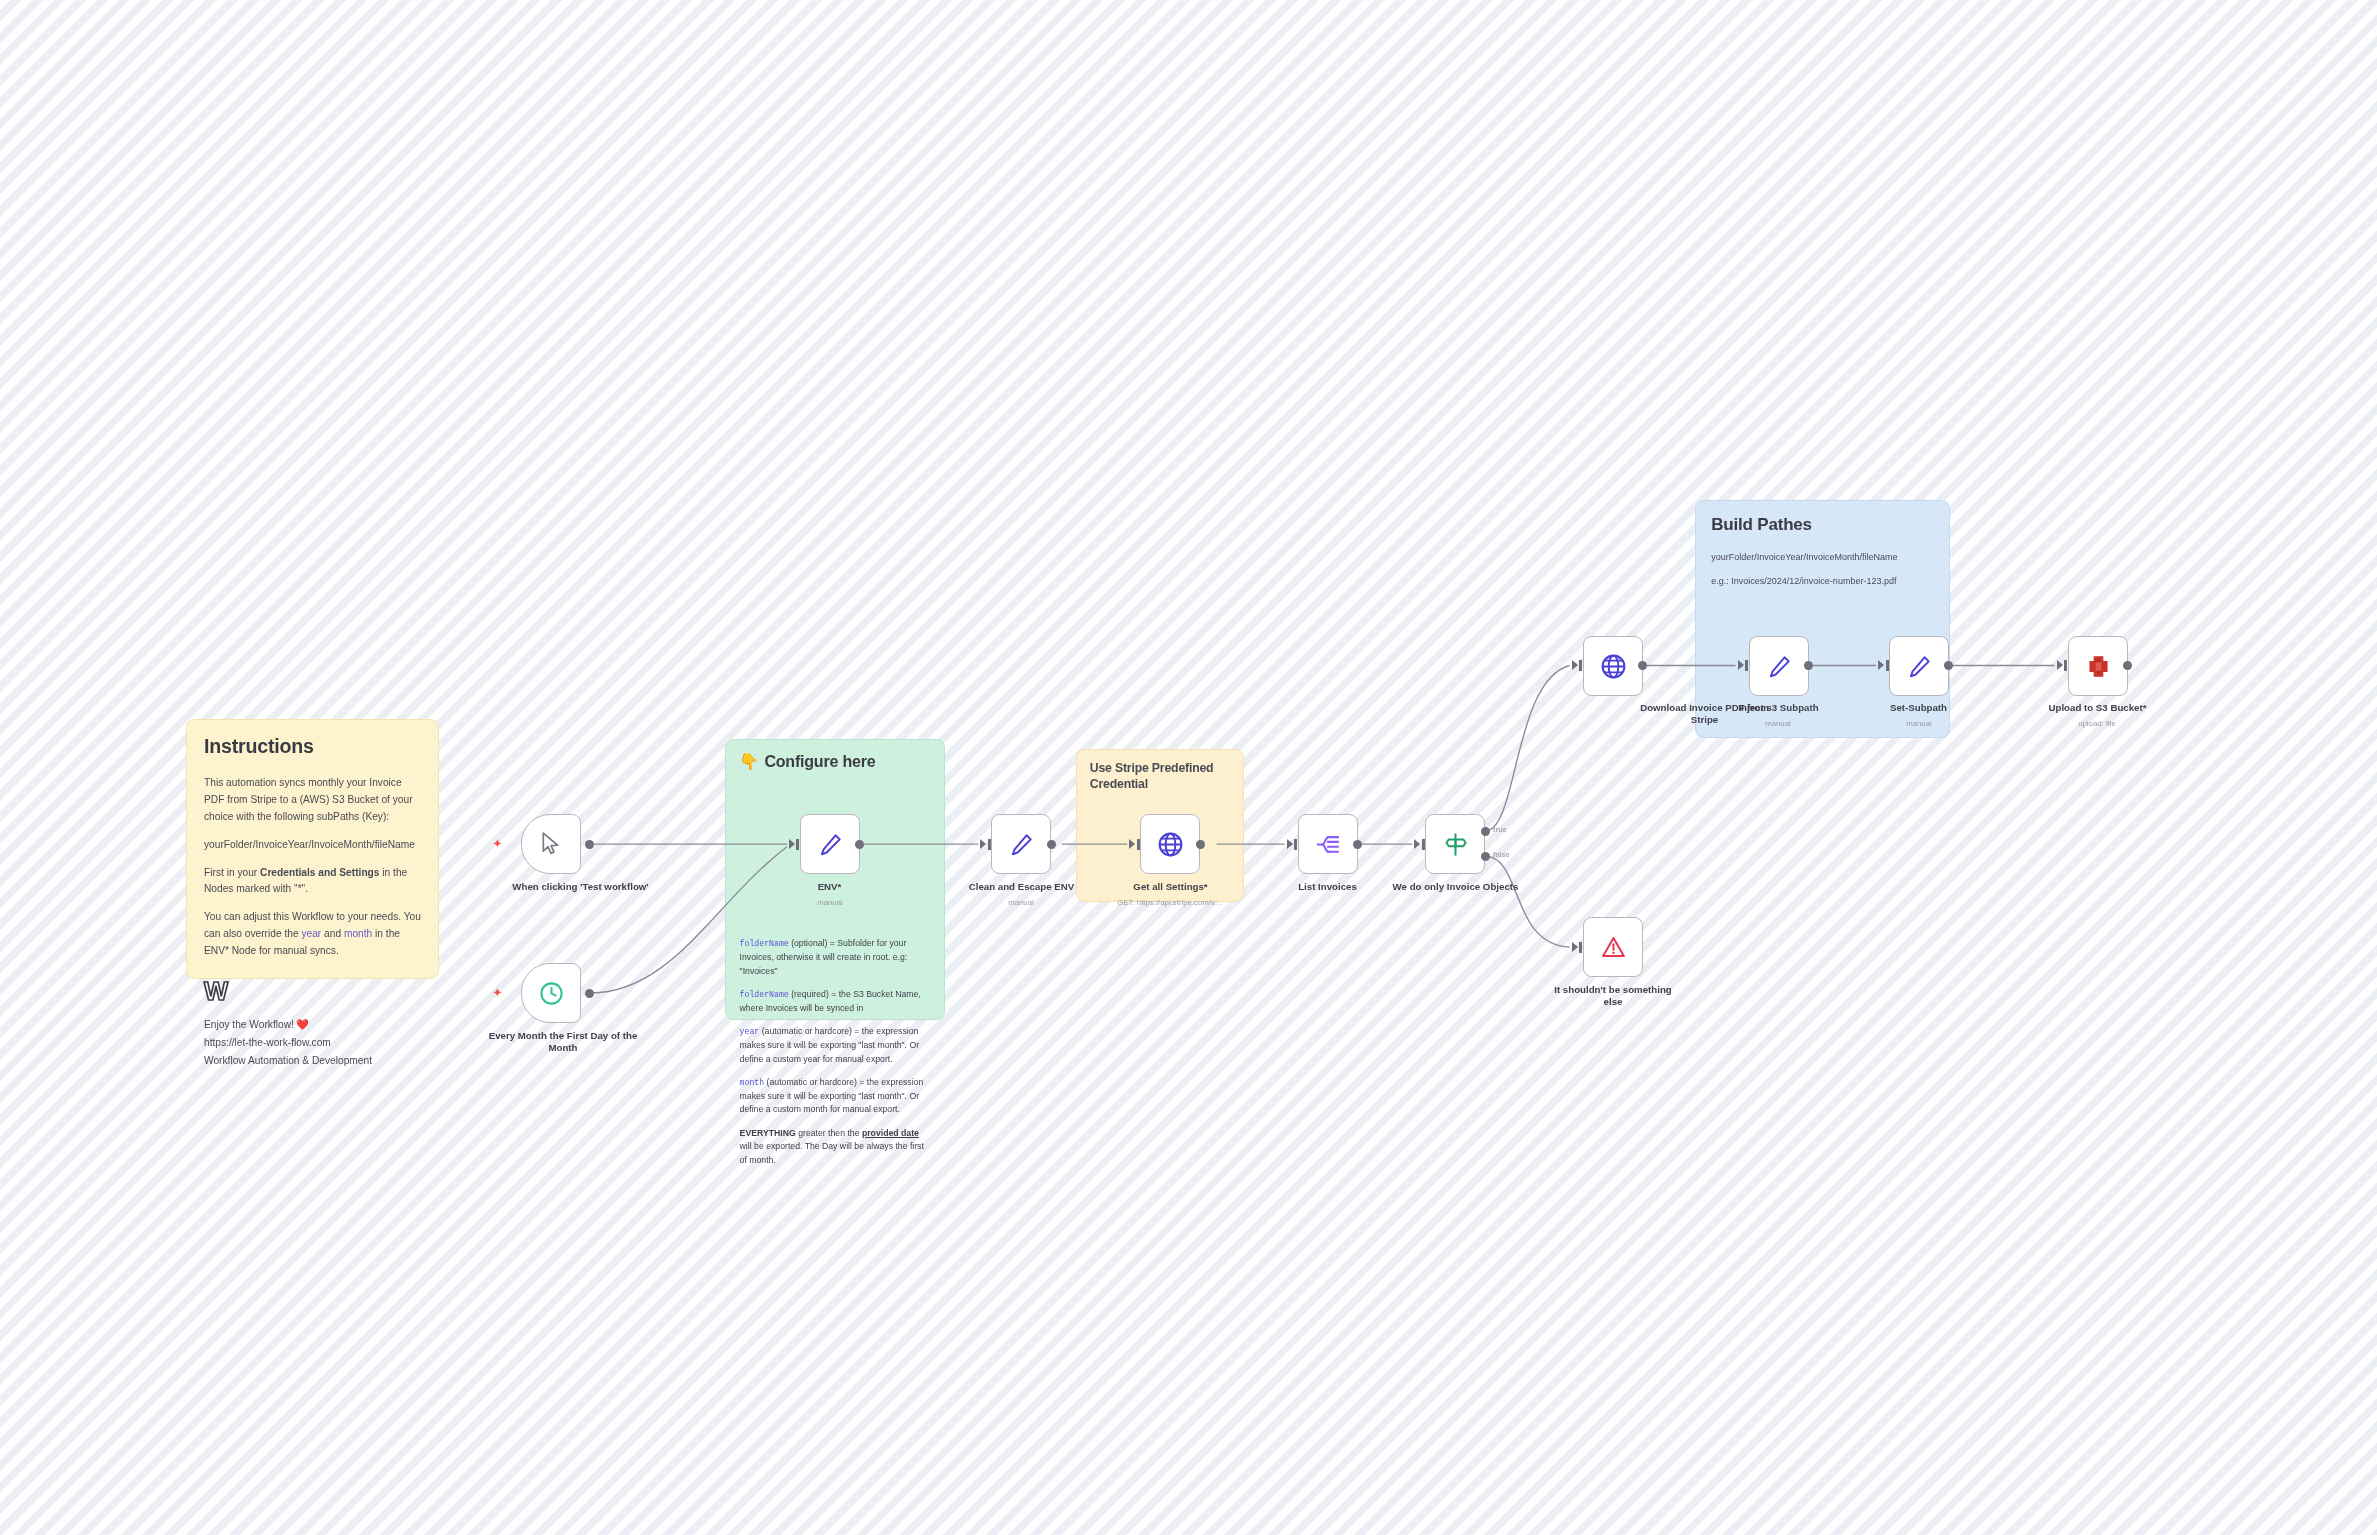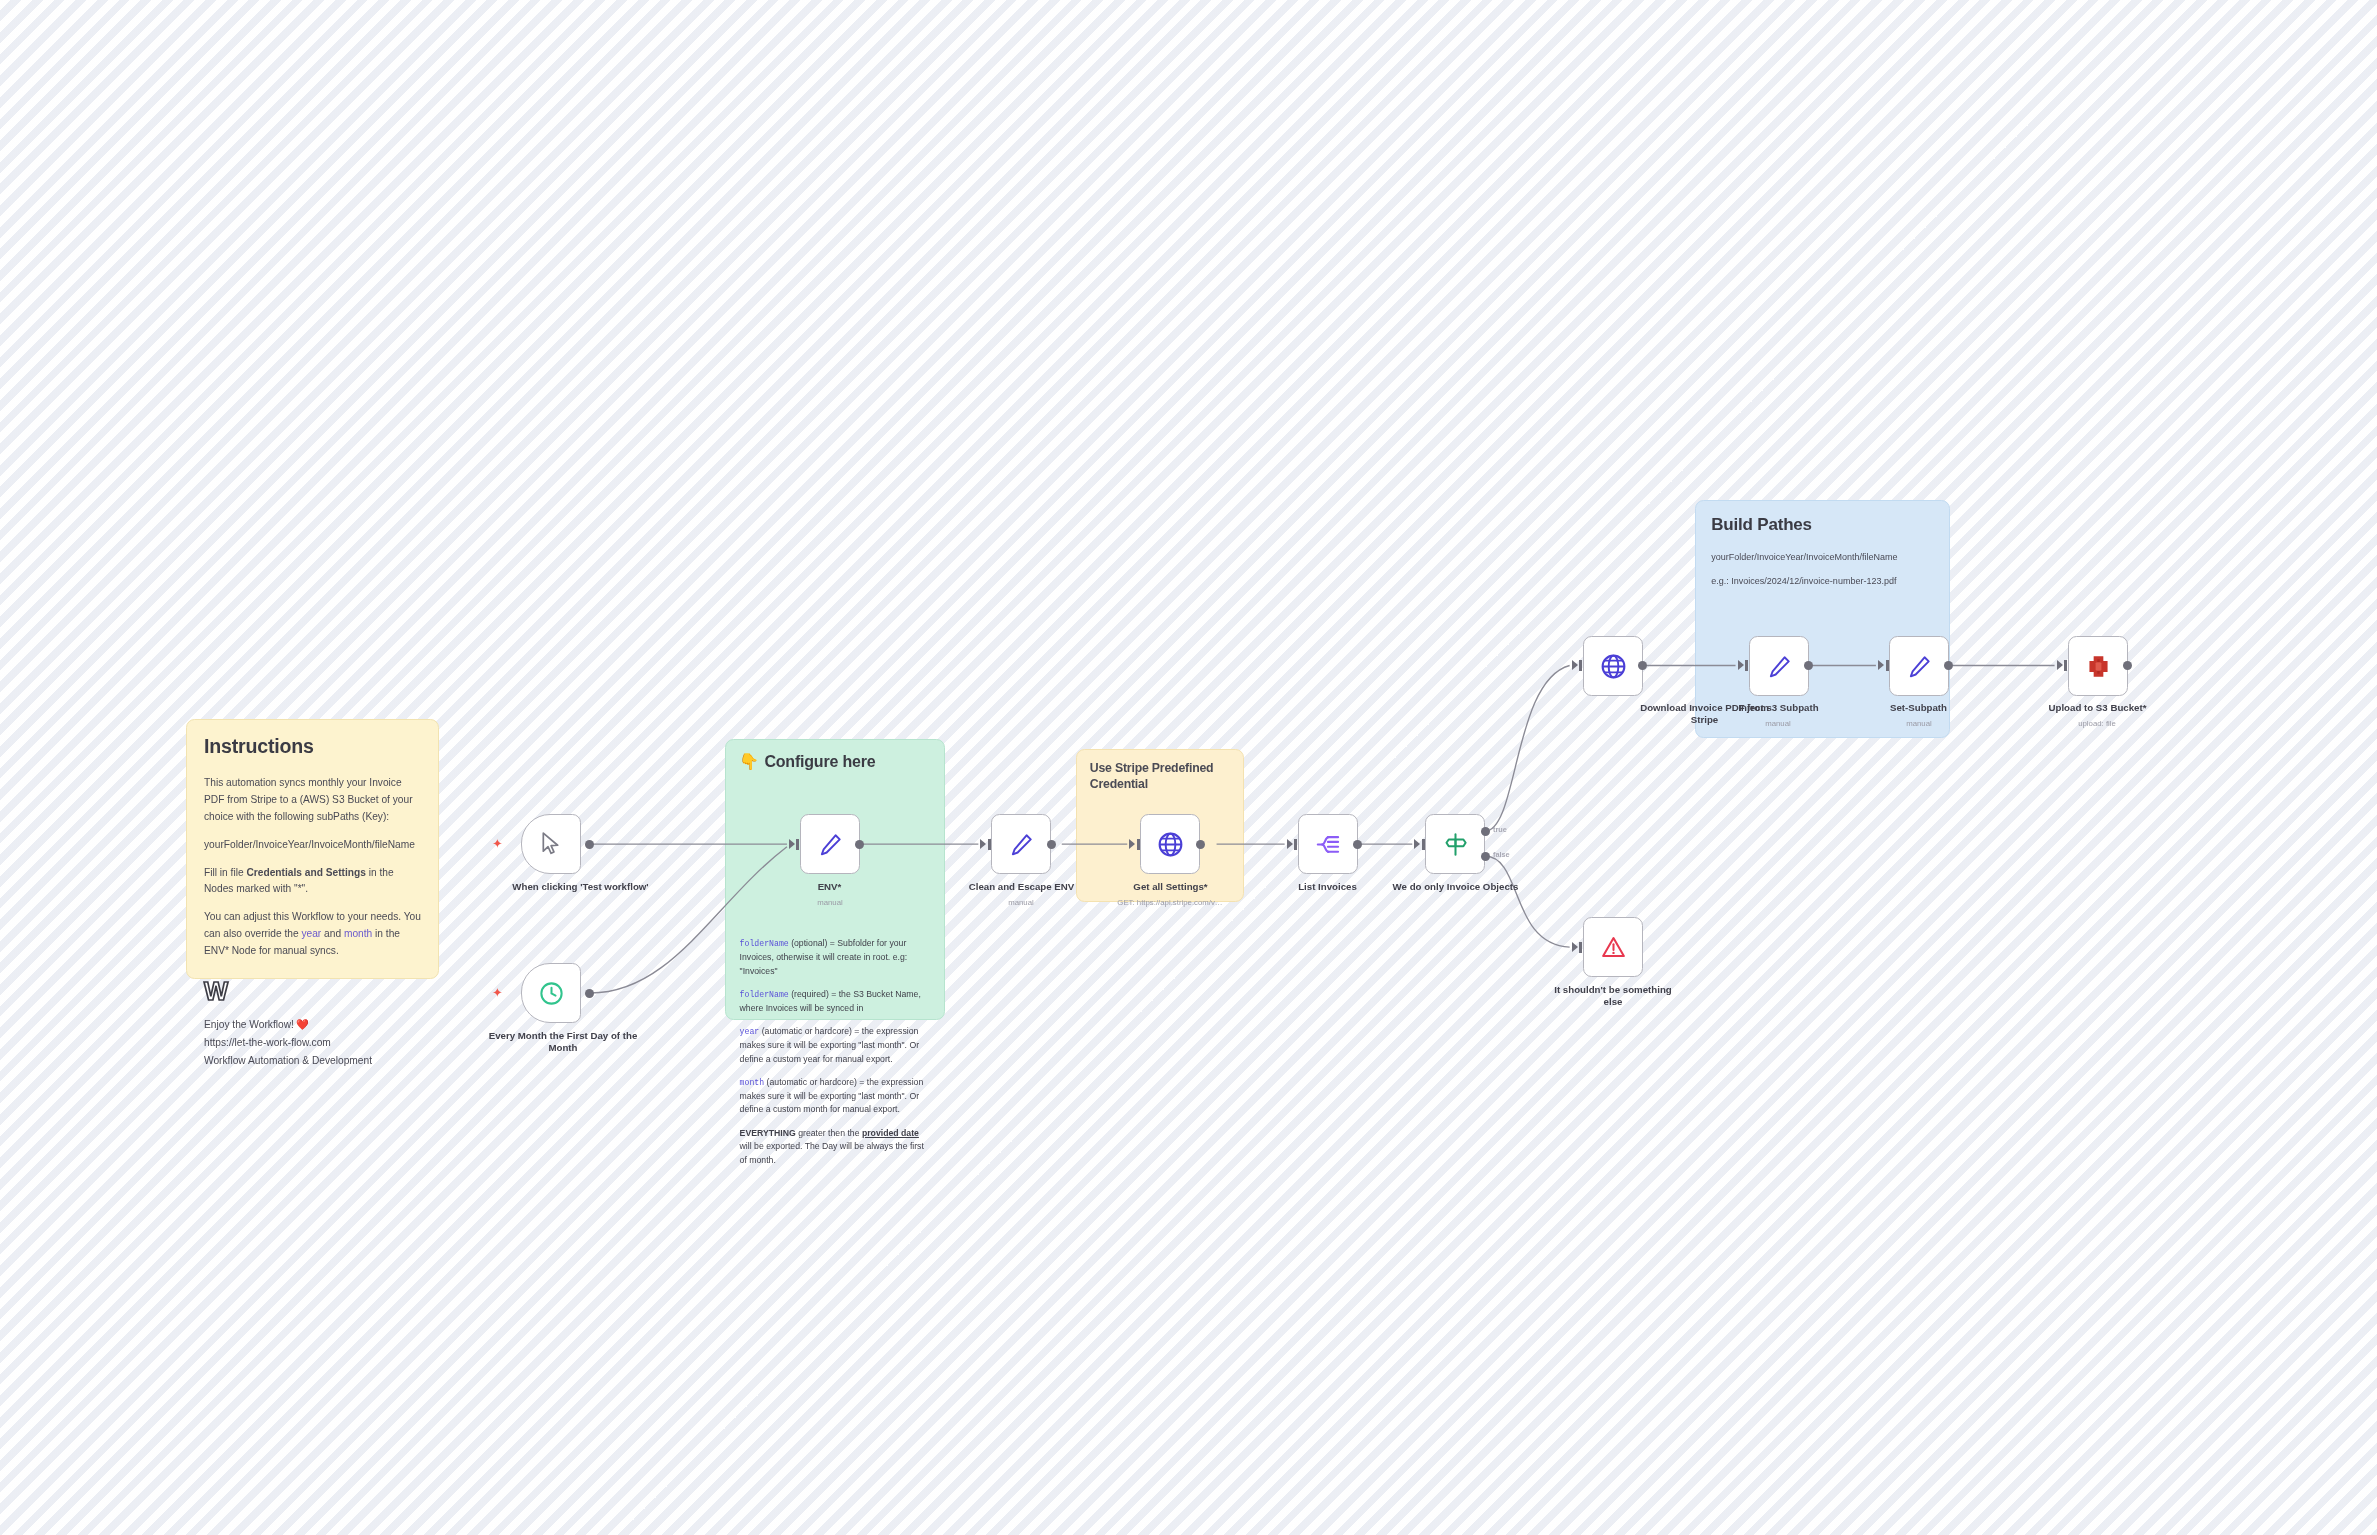--- a/index.html
+++ b/index.html
@@ -205,21 +205,21 @@
     <path d="M 2130,782 L 2205,782" stroke="#8b8b96" stroke-width="1.6" fill="none"></path>
 
     <path d="M 2295,782 L 2415,782" stroke="#8b8b96" stroke-width="1.6" fill="none"></path>
   </svg>
 
   <div class="sticky" id="note-instructions">
     <div class="s-title">Instructions</div>
     <p>This automation syncs monthly your Invoice PDF from Stripe to a (AWS) S3 Bucket of your choice with the following subPaths (Key):</p>
     <p>yourFolder/InvoiceYear/InvoiceMonth/fileName</p>
     <p>
-      <span>Fill in file </span><b>Credentials and Settings</b><span> in the Nodes marked with "*".</span>
+      <span>First in your </span><b>Credentials and Settings</b><span> in the Nodes marked with "*".</span>
     </p>
     <p>
       <span>You can adjust this Workflow to your needs. You can also override the </span><span class="kw-year">year</span><span> and </span><span class="kw-month">month</span><span> in the ENV* Node for manual syncs.</span>
     </p>
     <div class="logo-w">W</div>
     <p style="margin-bottom:1px">Enjoy the Workflow! ❤️</p>
     <p class="link-red" style="margin-bottom:1.7px">https://let-the-work-flow.com</p>
     <p>Workflow Automation &amp; Development</p>
   </div>
 

